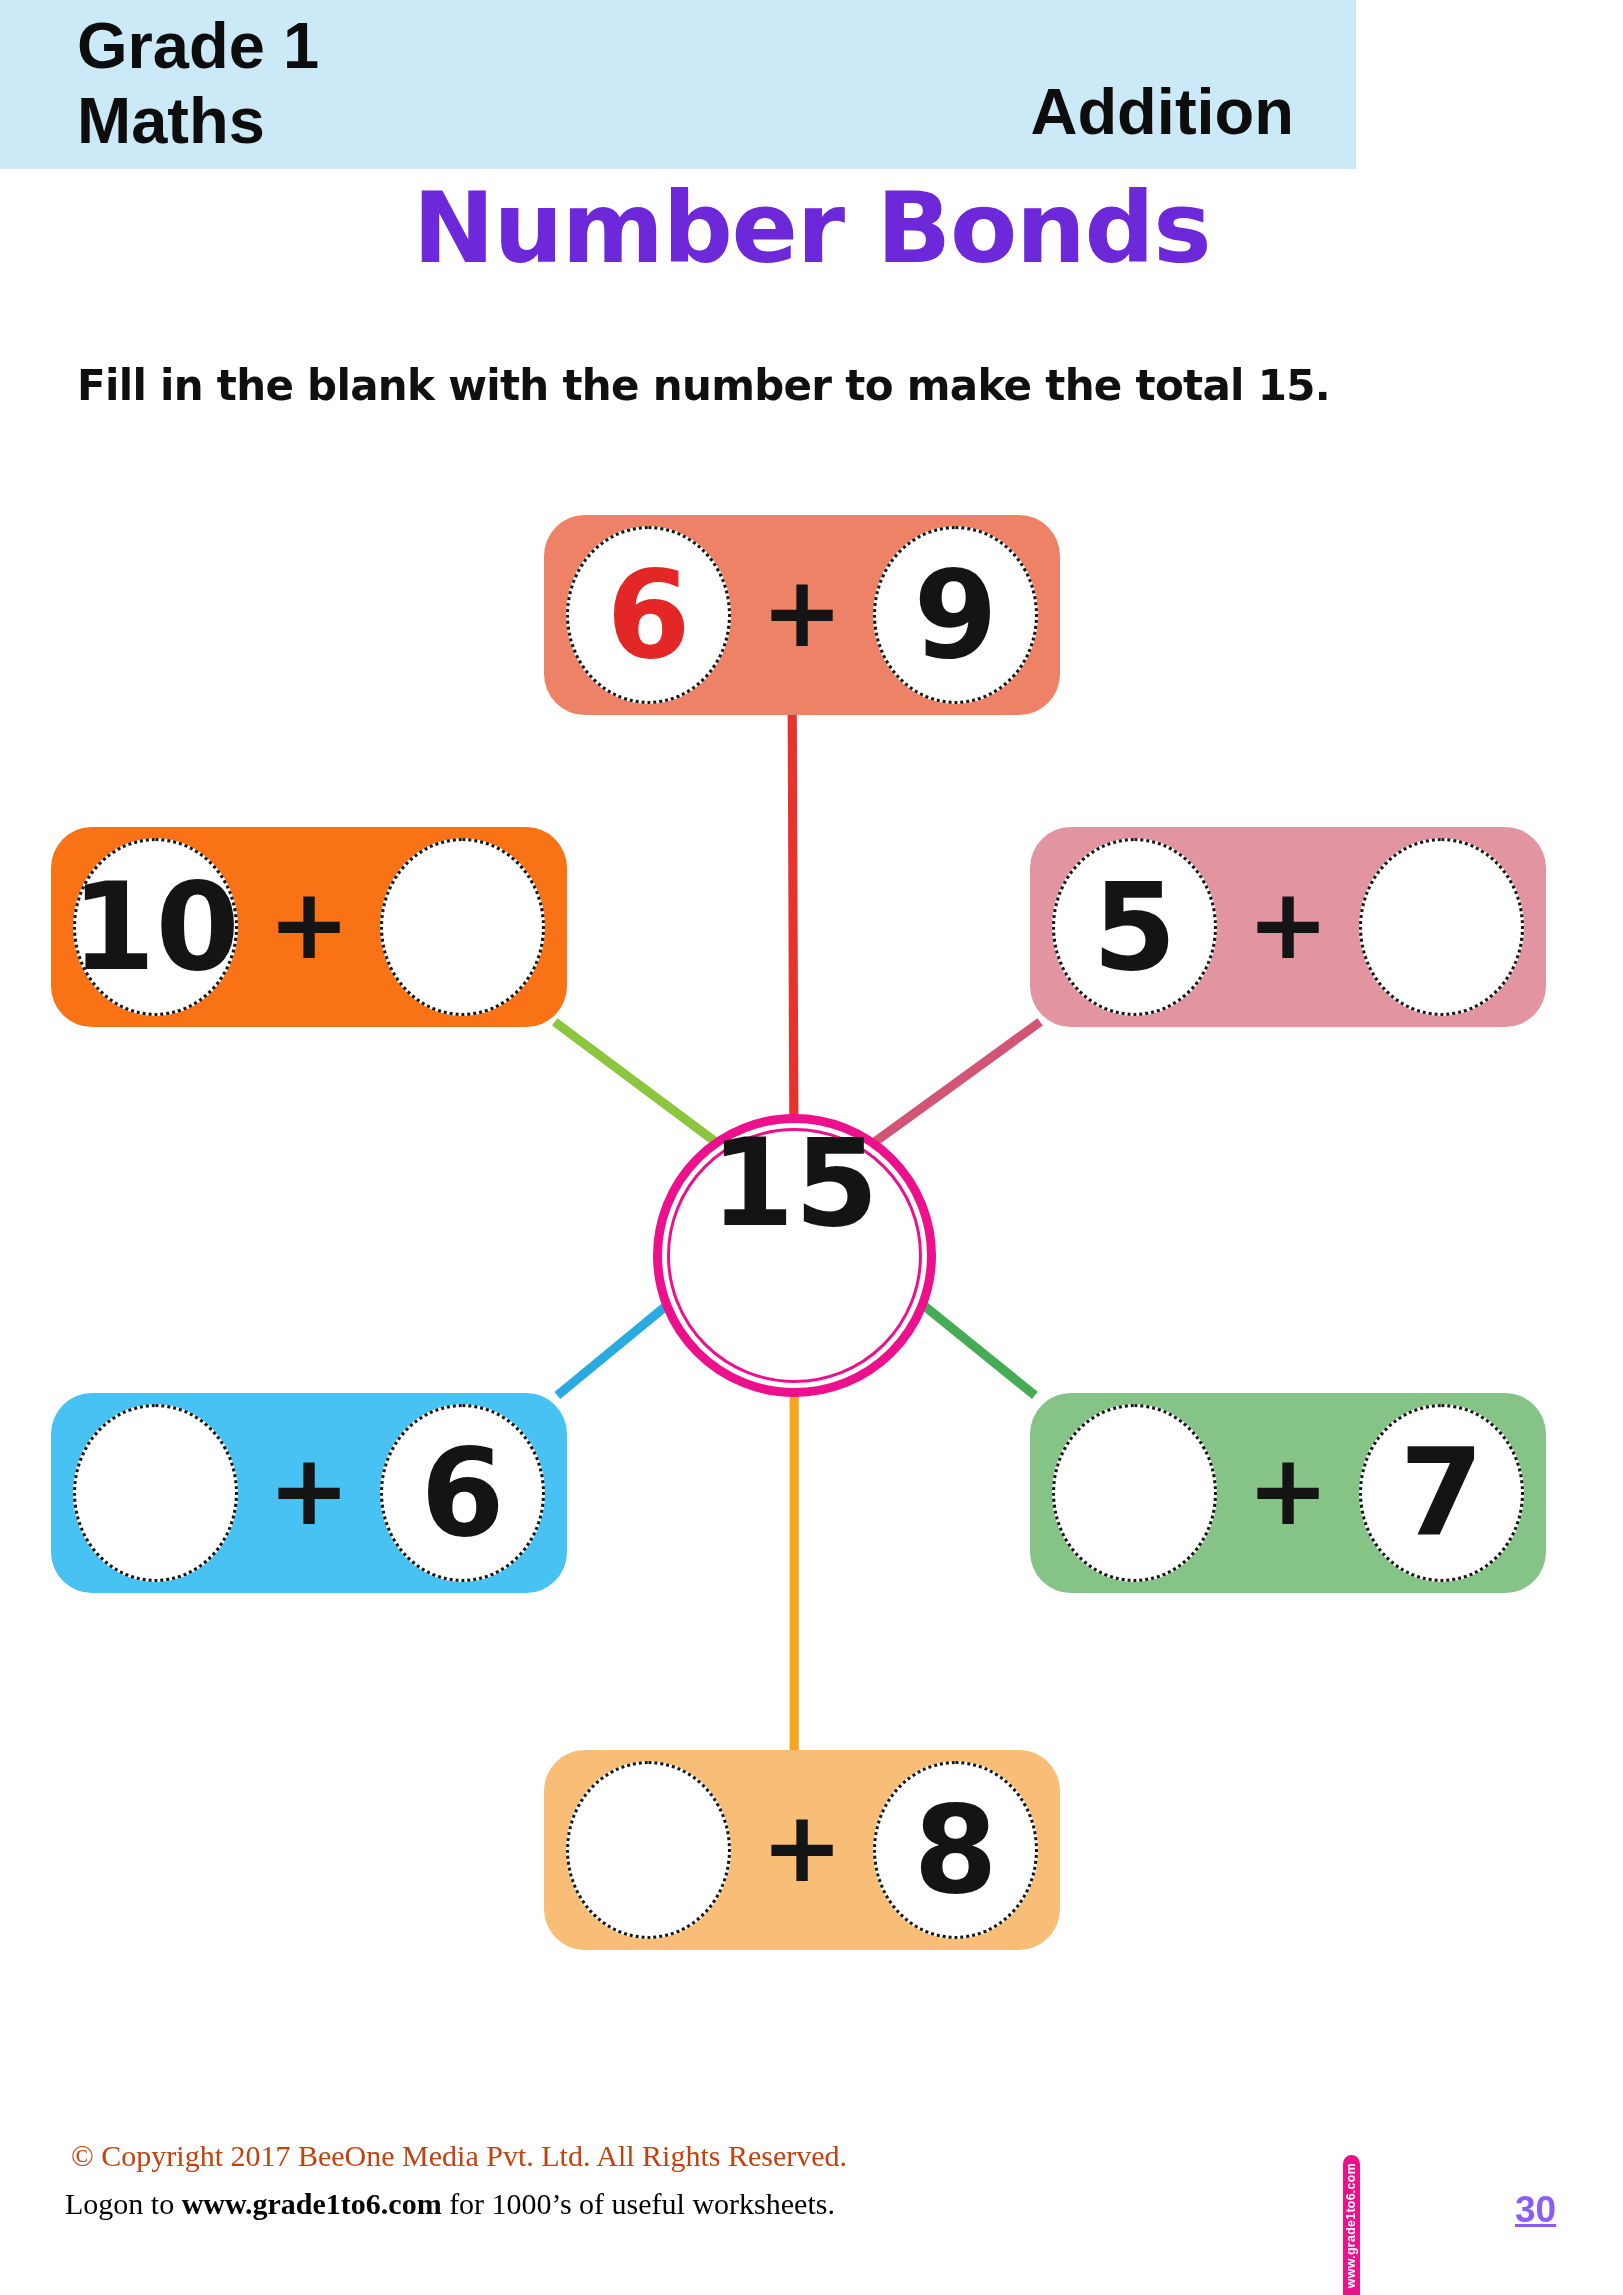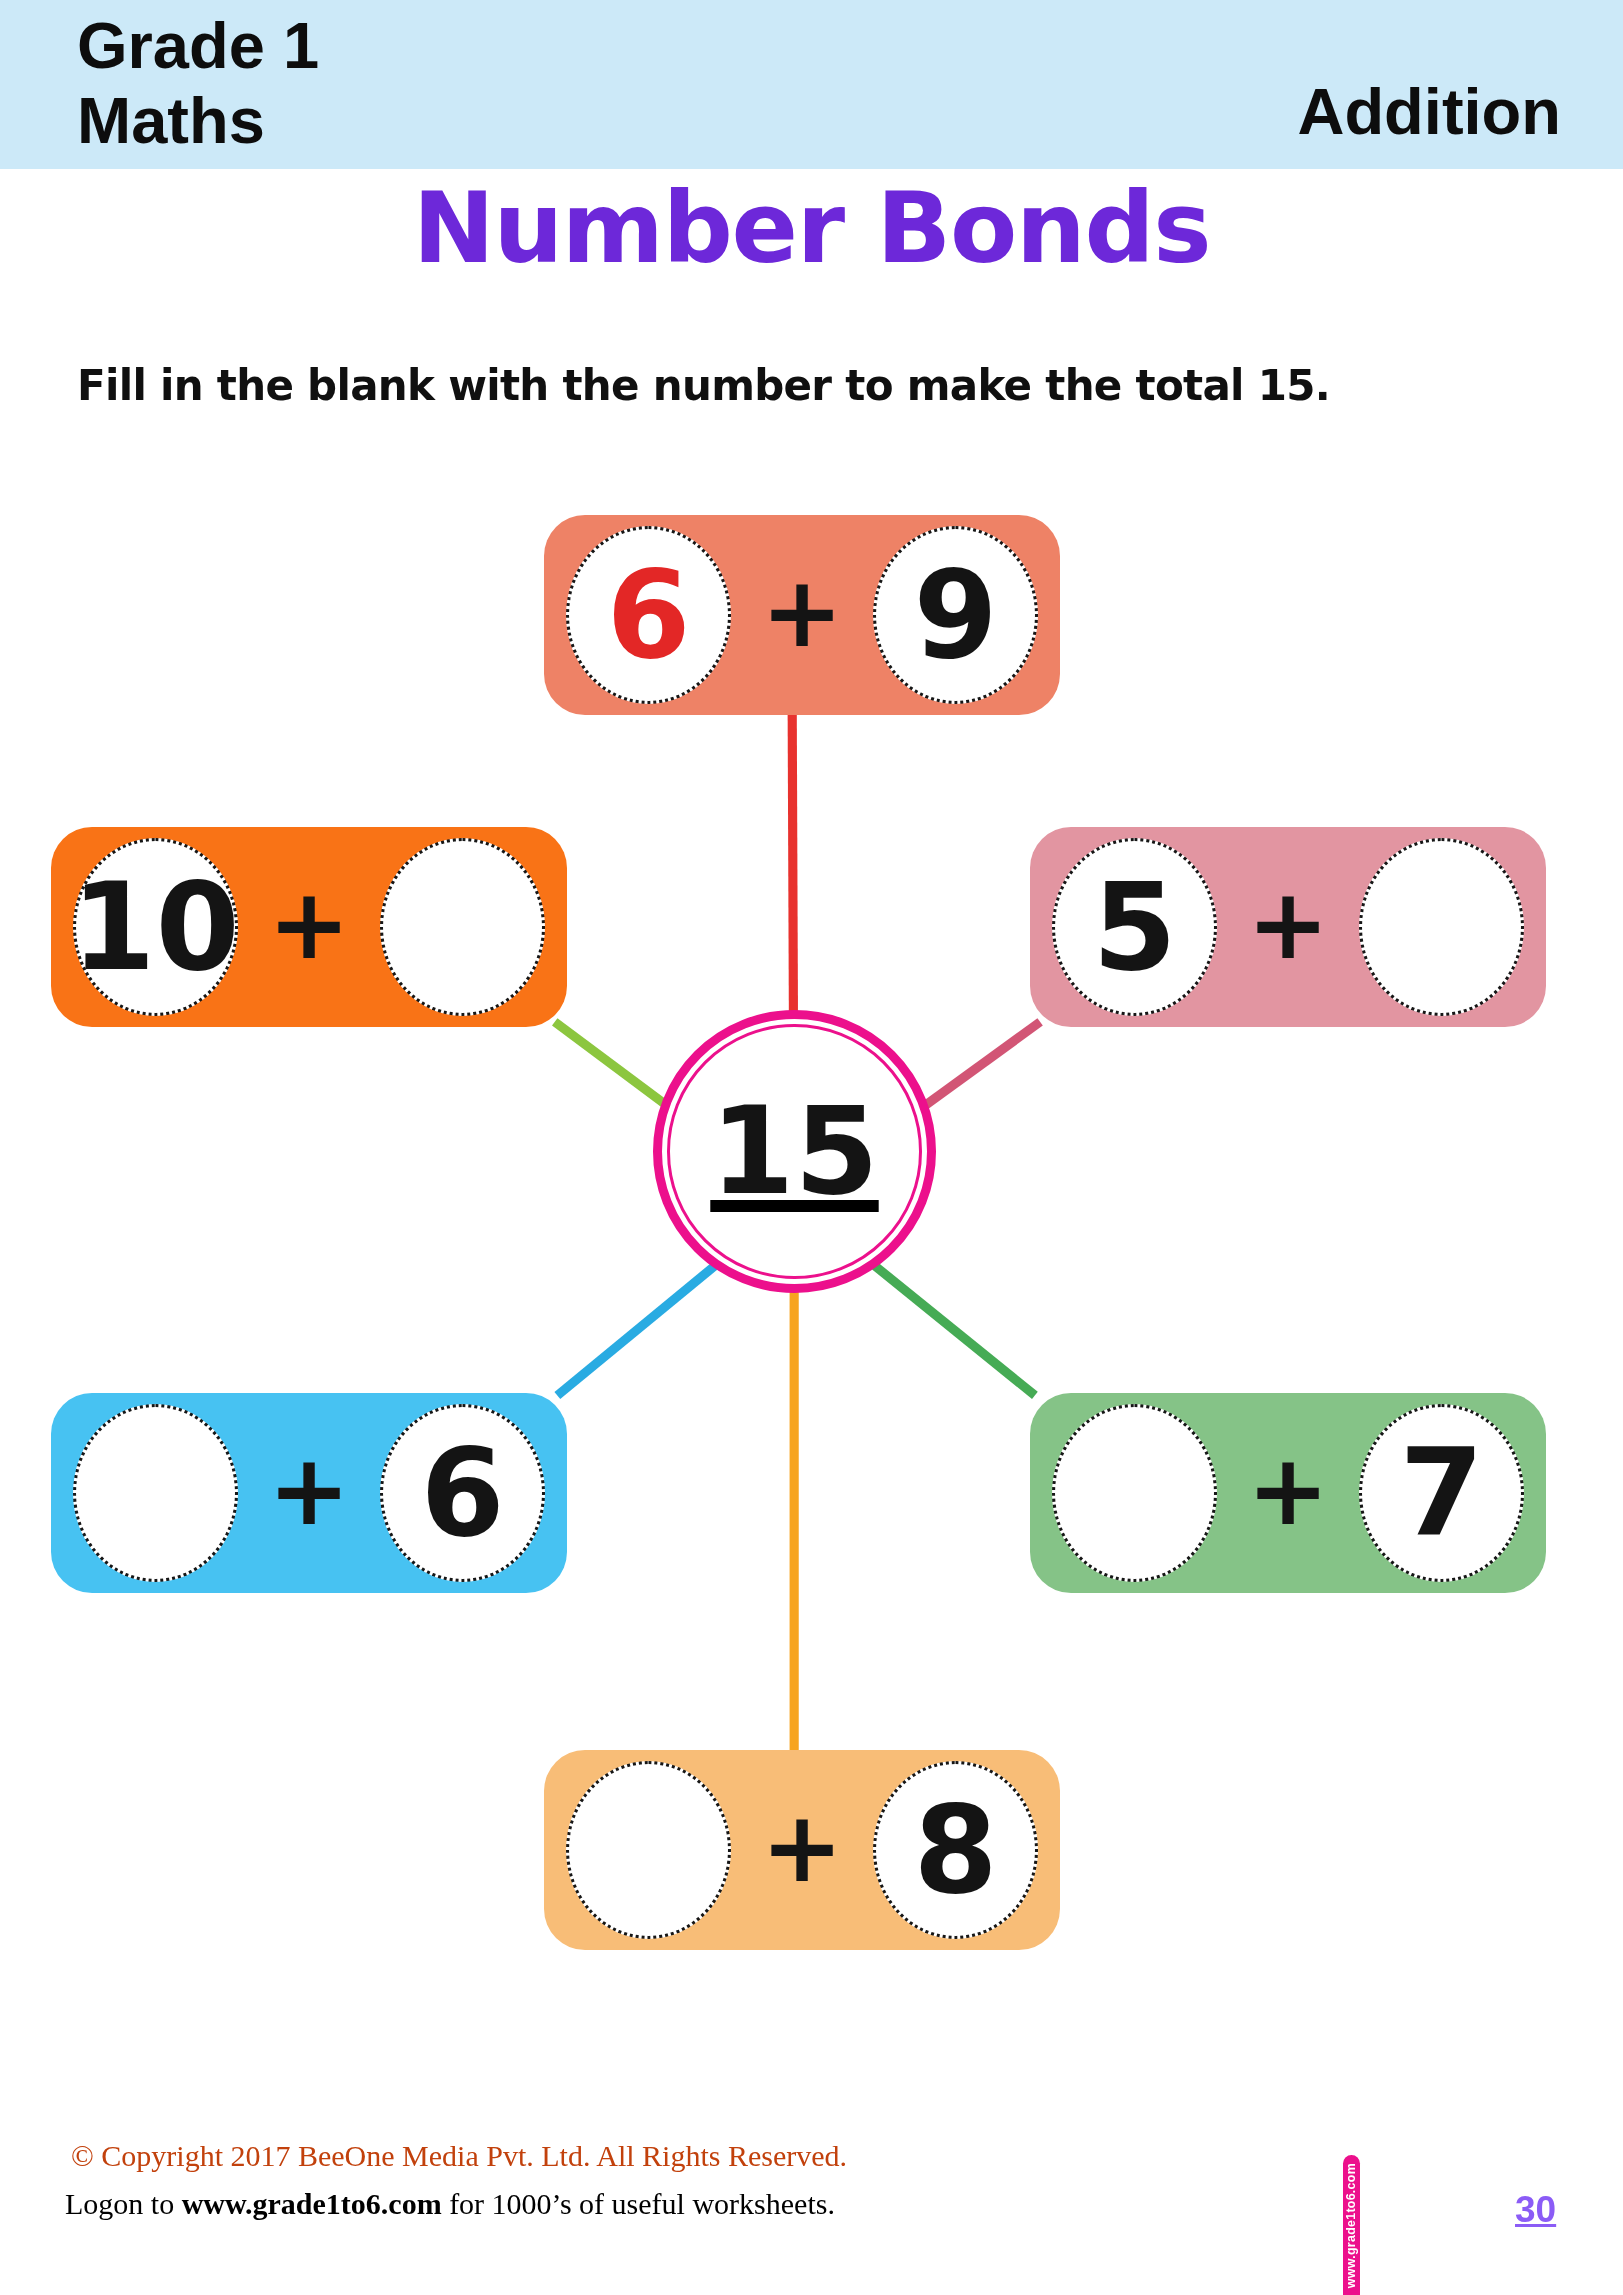--- a/index.html
+++ b/index.html
@@ -1,21 +1,21 @@
 <!DOCTYPE html>
 <html style="font-size:10.5px"><head>
 <meta charset="utf-8">
 <style>
   html,body { margin:0; padding:0; }
   body {
     width:1623px; height:2295px; position:relative; background:#ffffff;
     font-family:"DejaVu Sans", sans-serif; overflow:hidden;
   }
   
-  .header-band { position:absolute; left:0; top:0; width:1623px; height:169px; }
+  .header-band { position:absolute; left:0; top:0; width:1356px; height:169px; }
   .grade-label {
     position:absolute; left:77px; top:9.2px;
     font:700 65px/1.15 "Liberation Sans", sans-serif; color:#0d0d0d; white-space:pre-line;
   }
   .topic-label {
     position:absolute; right:62px; top:76px;
     font:700 65px/1.1 "Liberation Sans", sans-serif; color:#0d0d0d;
   }
   
   .sheet-title {
@@ -43,24 +43,24 @@
   .num-circle {
     width:165px; height:178px; border-radius:50%; background:#ffffff;
     border:3.3px dotted #161616; box-sizing:border-box;
     display:flex; align-items:center; justify-content:center; flex:0 0 auto;
   }
   .digit { font:700 121px/1 "DejaVu Sans", sans-serif; color:#141414; }
   .digit.answer { color:#e32726; }
   .plus  { font:700 98px/1 "DejaVu Sans", sans-serif; color:#141414; padding-bottom:6.5px; }
   
   .total-circle {
-    position:absolute; left:653px; top:1010px; width:283px; height:283px;
+    position:absolute; left:653px; top:1114px; width:283px; height:283px;
     background:#ffffff; border:9.2px solid #ec108c; border-radius:50%;
     box-sizing:border-box; z-index:3;
-    display:flex; align-items:center; justify-content:center;text-decoration:underline;
+    display:flex; justify-content:center;
   }
   .inner-ring { position:absolute; inset:5.2px; border:3.9px solid #ec108c; border-radius:50%; }
   .total-value { font:700 121px/1 "DejaVu Sans", sans-serif; color:#141414; position:relative; }
   
   .footer-line1 {
     position:absolute; left:71px; top:2138px;
     font:400 30px/1.2 "Liberation Serif", serif; color:#c2410c;
   }
   .footer-line2 {
     position:absolute; left:65px; top:2186px;

